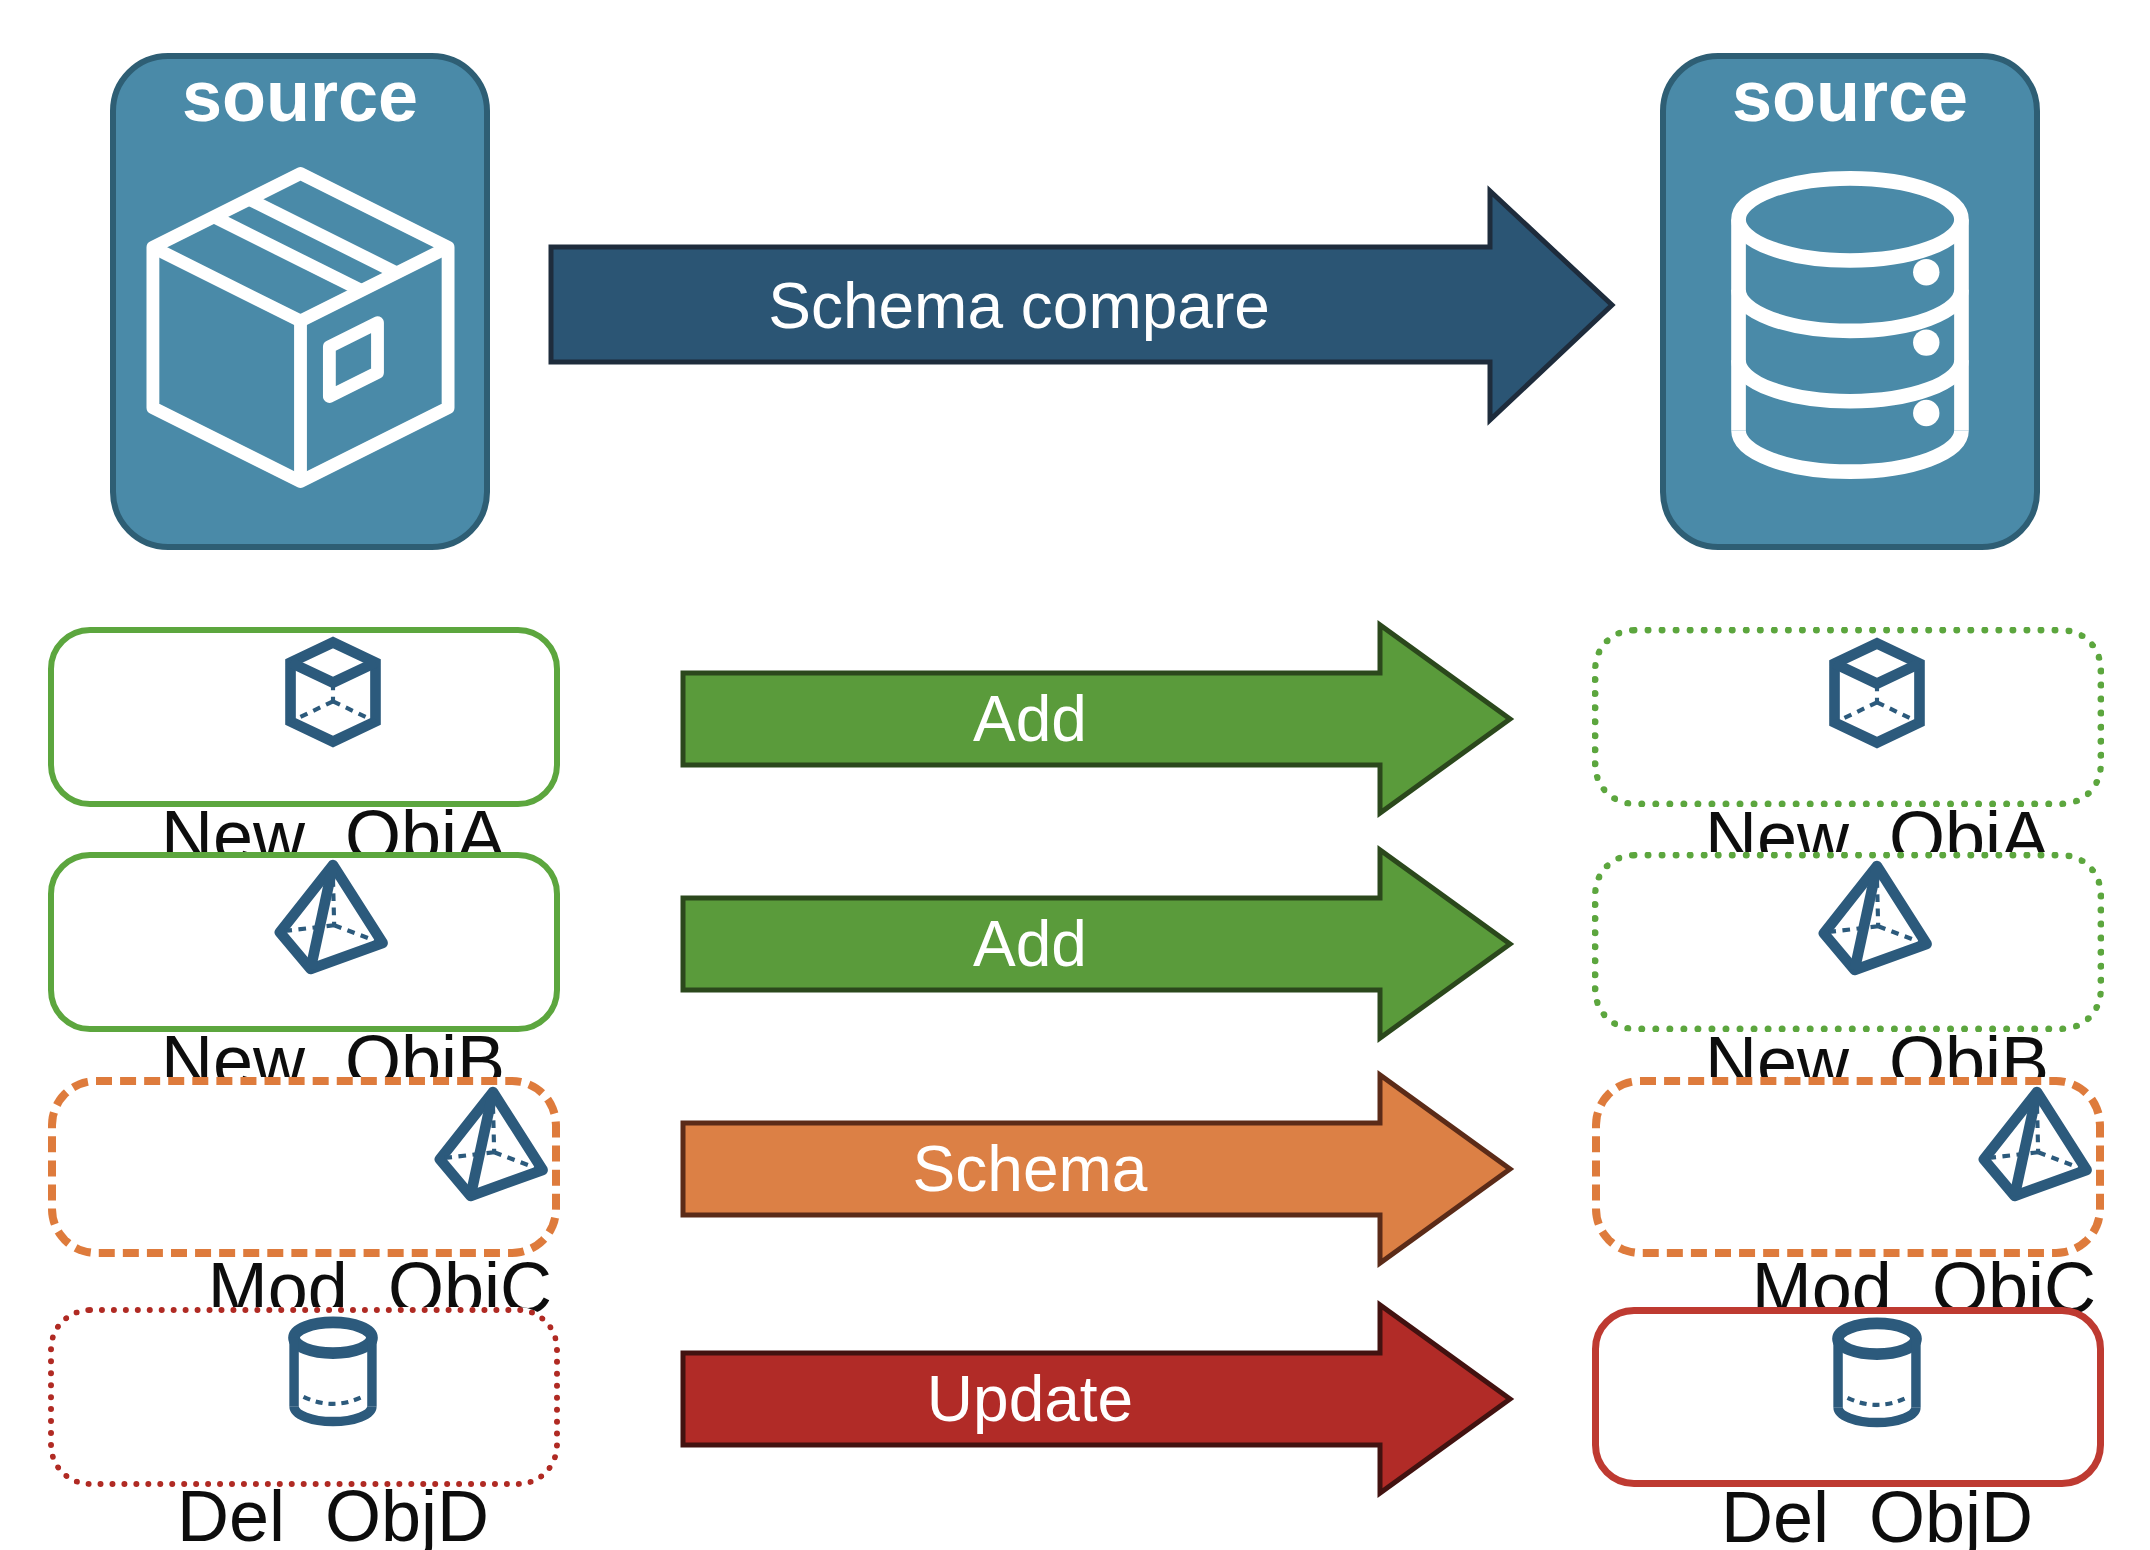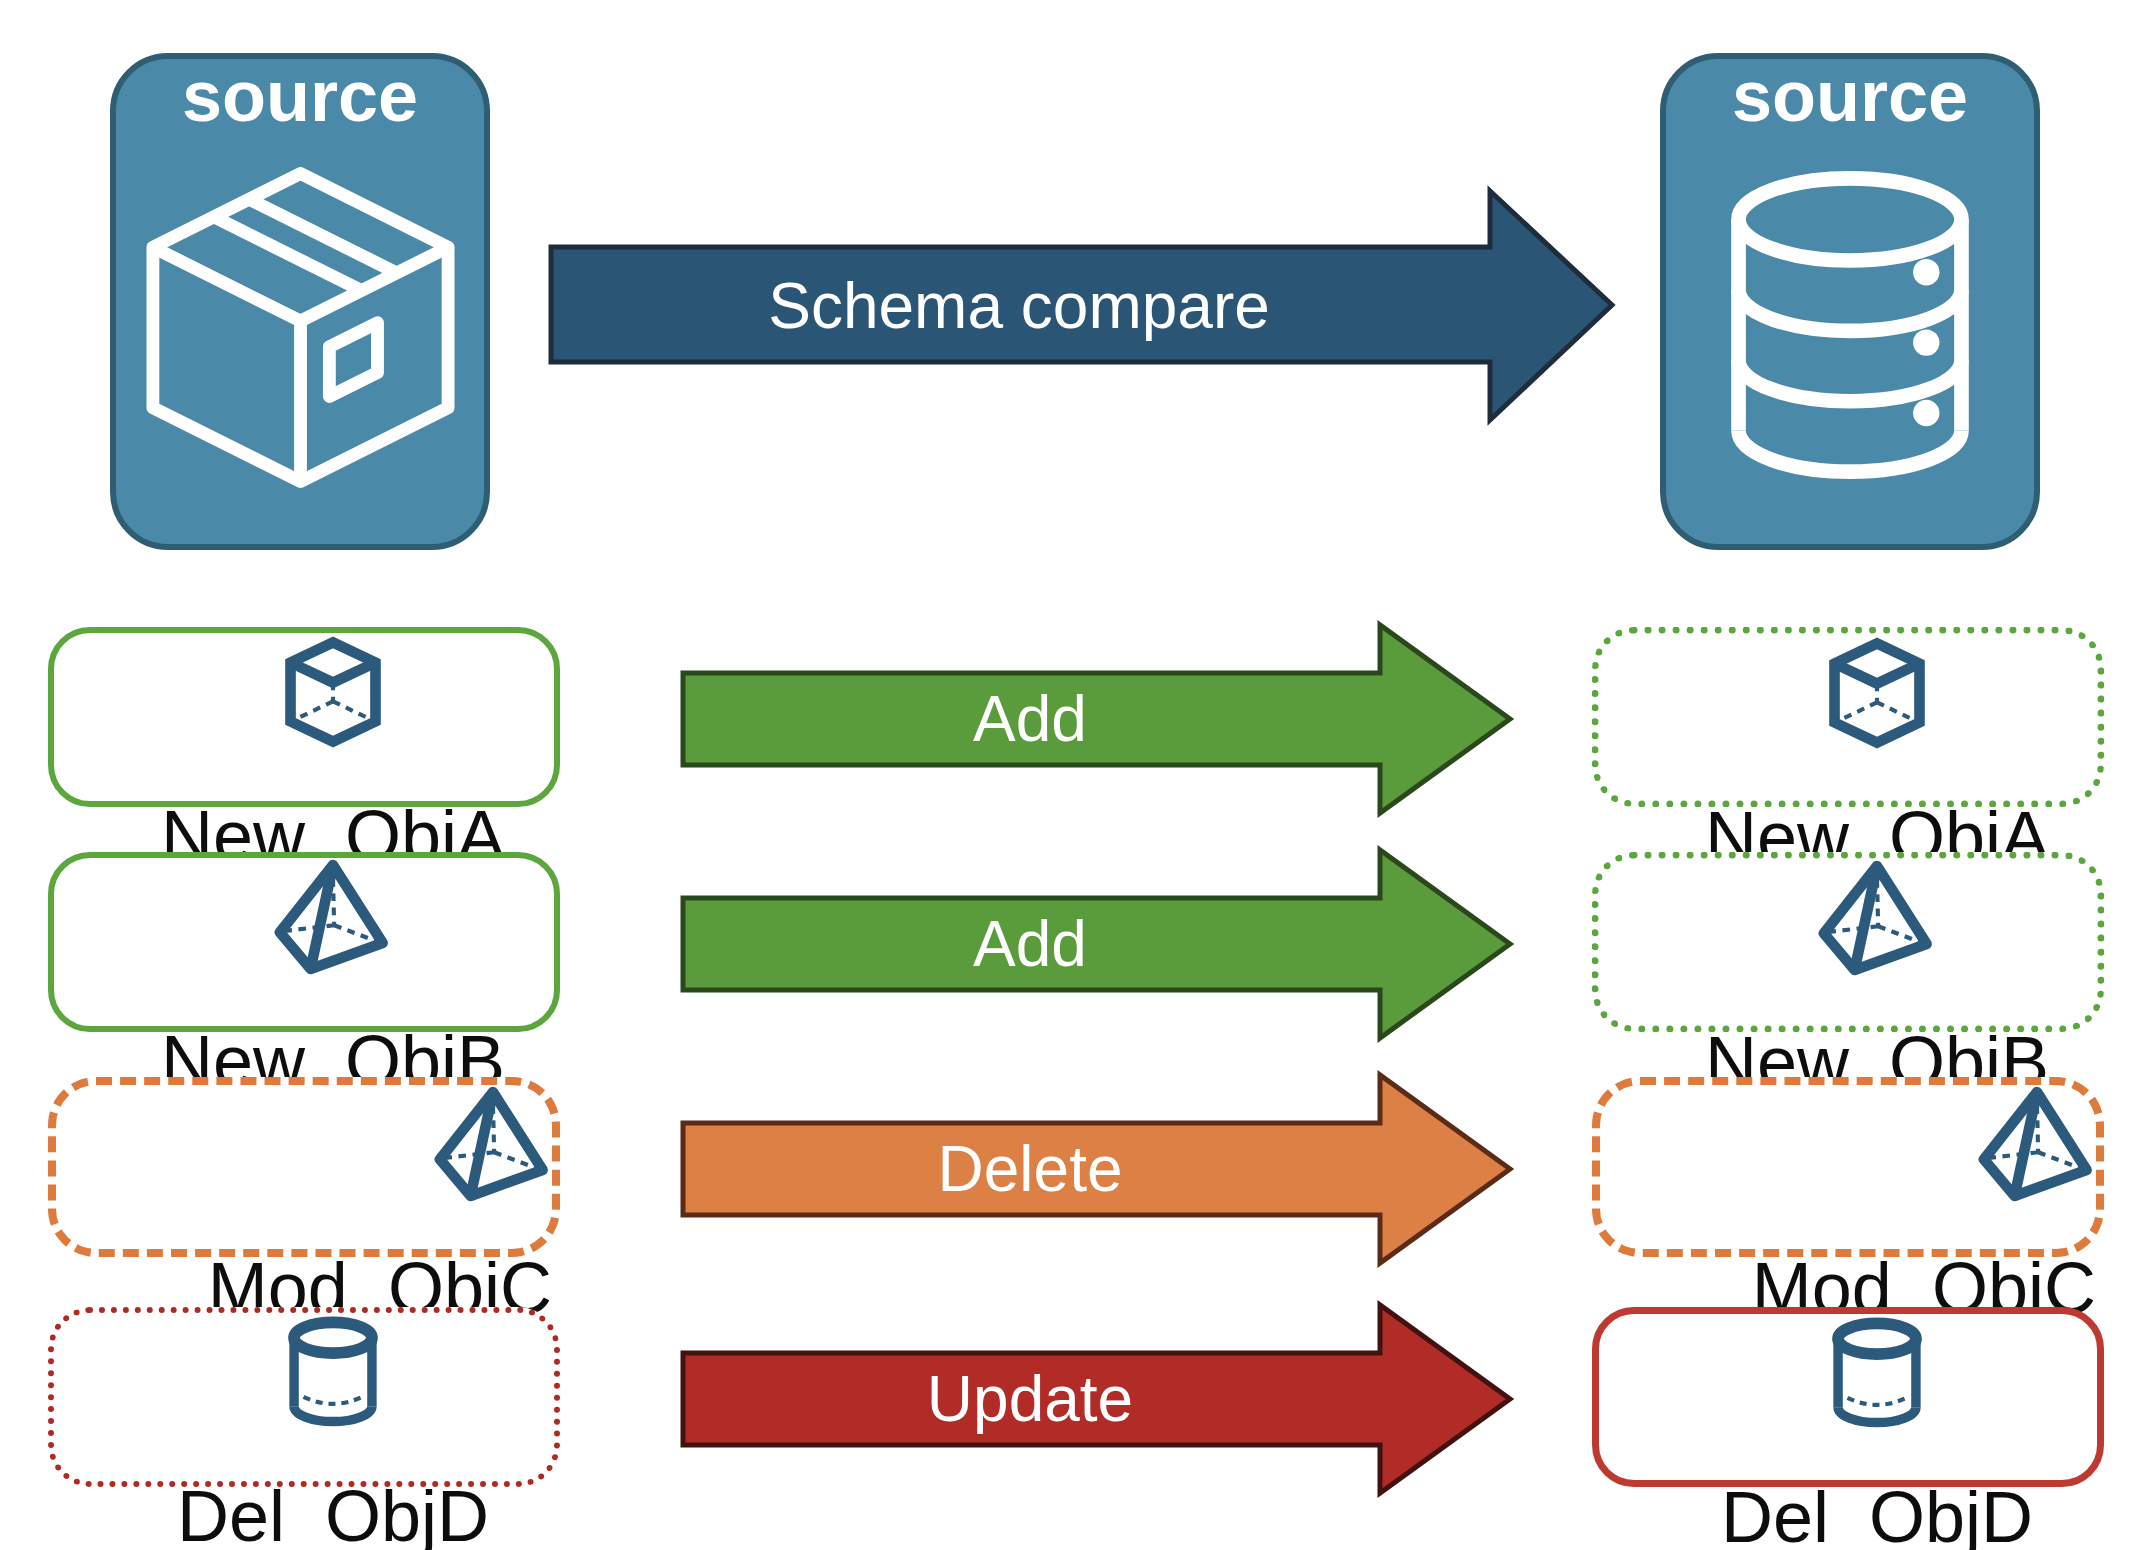--- a/index.html
+++ b/index.html
@@ -196,21 +196,21 @@
   <div class="obj-box col-src row-3 b-dashed-orange">
     <svg class="obj-icon">
         <use href="#sym-pyramid"></use>
       </svg>
     <span class="obj-label">Mod_ObjC</span>
   </div>
   <div class="arrow arrow-row arrow-update arrow-r3">
     <svg viewBox="0 0 836 200">
       <polygon points="3,54 700,54 700,6 830,100 700,194 700,146 3,146"></polygon>
     </svg>
-    <span class="arrow-label">Delete</span>
+    <span class="arrow-label">Schema</span>
   </div>
   <div class="obj-box col-tgt row-3 b-dashed-orange">
     <svg class="obj-icon">
         <use href="#sym-pyramid"></use>
       </svg>
     <span class="obj-label">Mod_ObjC</span>
   </div>
 
   <div class="obj-box col-src row-4 b-dotted-red">
     <svg class="obj-icon">

